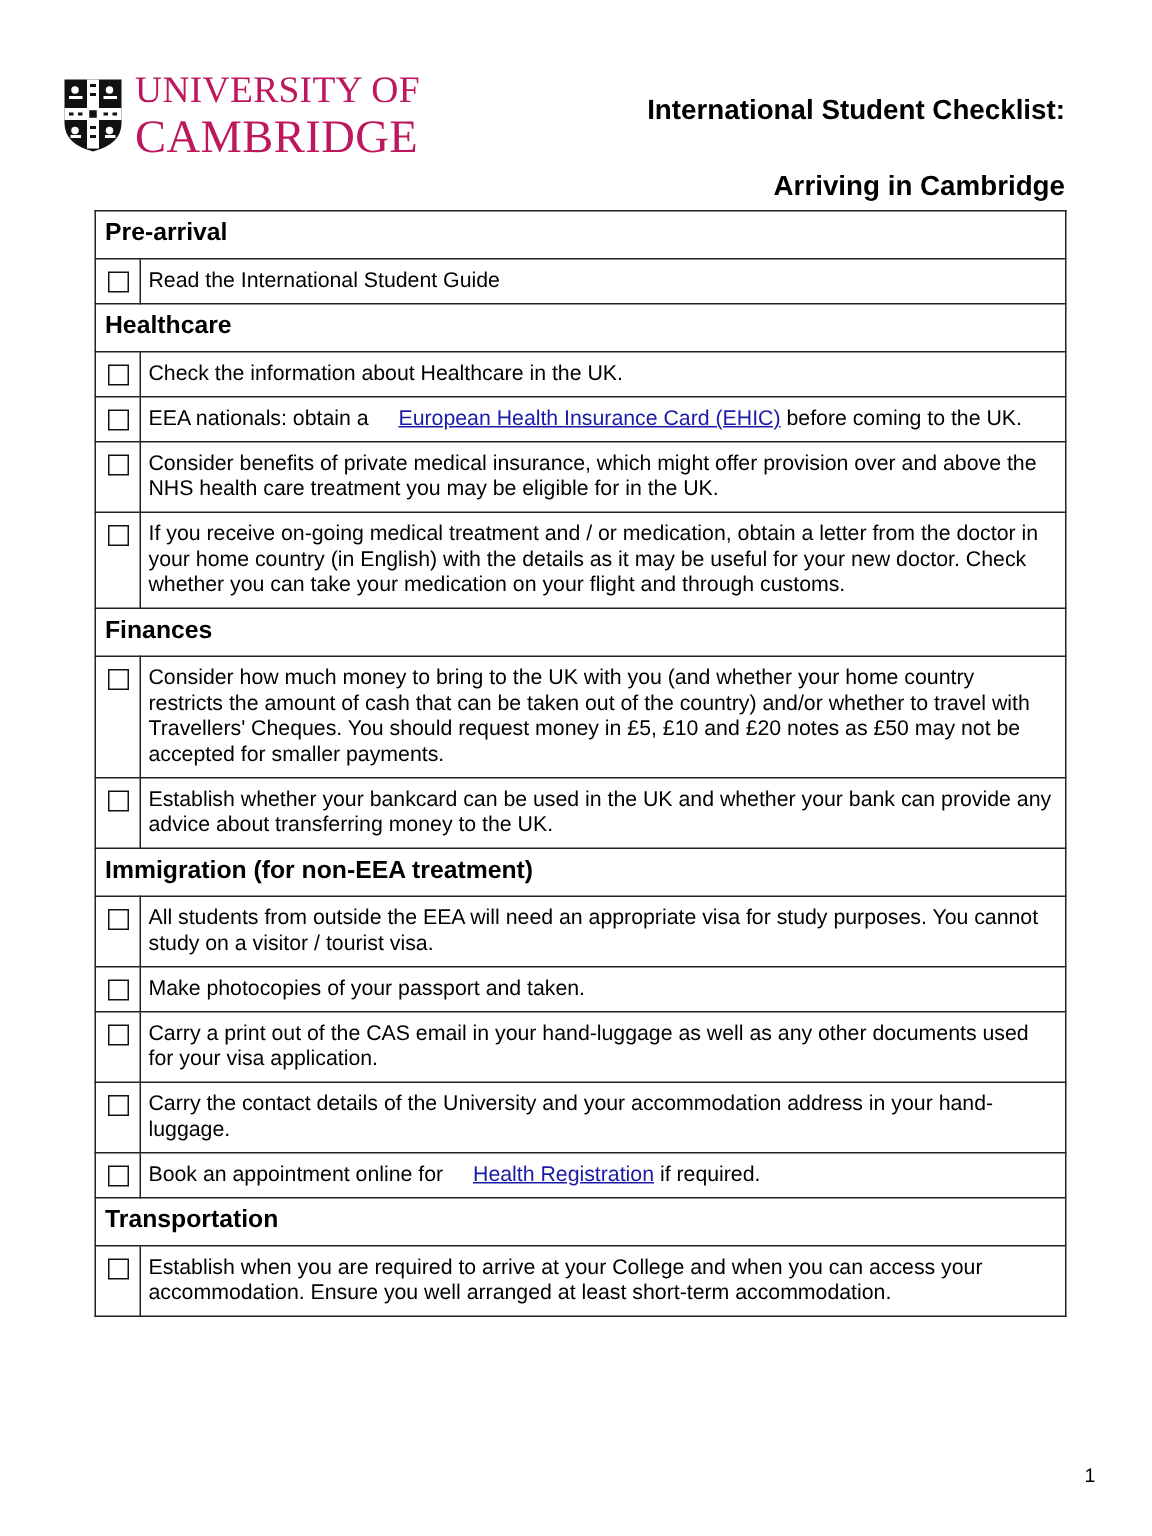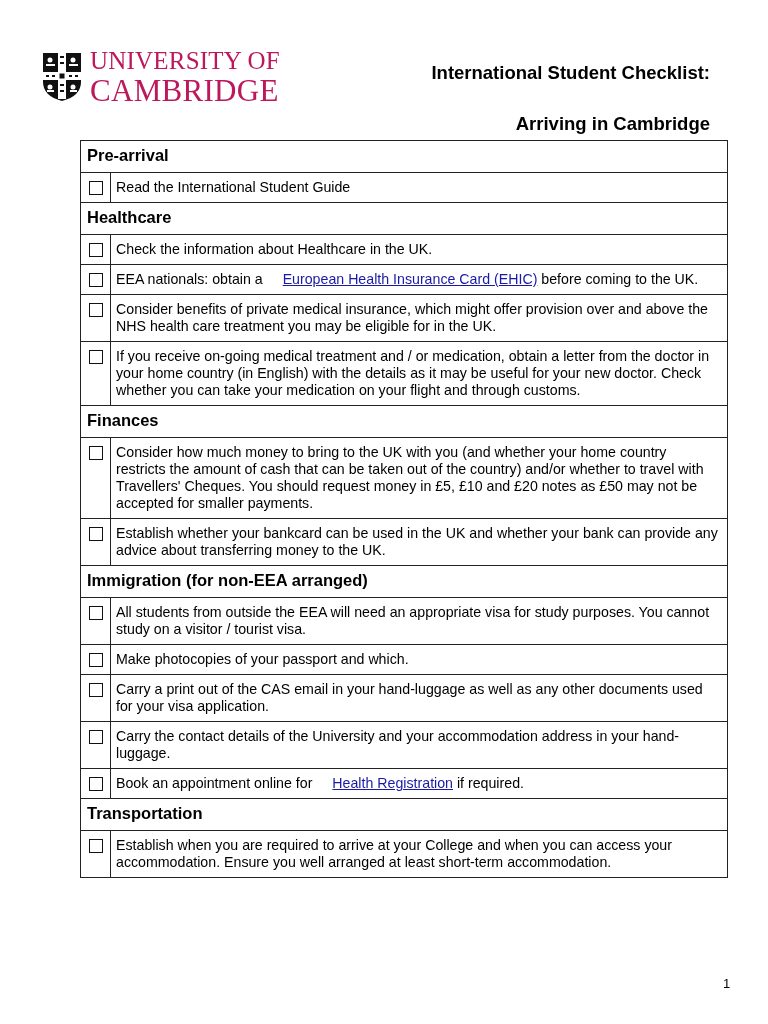--- a/index.html
+++ b/index.html
@@ -5,21 +5,21 @@
   html, body { margin:0; padding:0; background:#ffffff; }
   body { width:768px; height:1024px; position:relative; overflow:hidden;
          font-family:"Liberation Sans", sans-serif; color:#000; }
   .logo { position:absolute; left:42px; top:48px; display:flex; align-items:center; }
   .shield { width:40px; height:50px; margin-right:8px; }
   .logo-text { font-family:"Liberation Serif", serif; color:#be185d; line-height:1; }
   .logo-line1 { font-size:25px; letter-spacing:0.2px; }
   .logo-line2 { font-size:31px; letter-spacing:0.3px; margin-top:2px; }
   .title { position:absolute; right:58px; top:38px; text-align:right; font-weight:bold; font-size:18.5px; }
   .title div { line-height:33px;margin-top:18px; }
-  table.checklist { position:absolute; left:80px; top:140px; width:648px;
+  table.checklist { position:absolute; left:63px; top:140px; width:648px;
         border-collapse:collapse; font-size:14.2px; }
   table.checklist td { border:1px solid #222; vertical-align:top; }
   tr.section td { font-weight:bold; font-size:16.5px; padding:5px 6px 6px 6px; height:20px; }
   td.cb { width:29px; padding:8px 0 0 0; text-align:center; }
   .box { display:inline-block; width:12px; height:12px; border:1px solid #111; background:#fff; }
   td.txt { padding:6px 8px 6px 5px; line-height:17px; }
   a.lnk { color:#1a1aa6; text-decoration:underline;padding-left:16px; }
   .pagenum { position:absolute; left:723px; top:976px; font-size:13px; }
 </style>
 </head>
@@ -100,29 +100,29 @@
     <tr>
       <td class="cb"><span class="box"></span></td>
       <td class="txt">Consider how much money to bring to the UK with you (and whether your home country restricts the amount of cash that can be taken out of the country) and/or whether to travel with Travellers' Cheques. You should request money in £5, £10 and £20 notes as £50 may not be accepted for smaller payments.</td>
     </tr>
     <tr>
       <td class="cb"><span class="box"></span></td>
       <td class="txt">Establish whether your bankcard can be used in the UK and whether your bank can provide any advice about transferring money to the UK.</td>
     </tr>
 
     <tr class="section">
-      <td colspan="2">Immigration (for non-EEA arranged)</td>
+      <td colspan="2">Immigration (for non-EEA treatment)</td>
     </tr>
     <tr>
       <td class="cb"><span class="box"></span></td>
       <td class="txt">All students from outside the EEA will need an appropriate visa for study purposes. You cannot study on a visitor / tourist visa.</td>
     </tr>
     <tr>
       <td class="cb"><span class="box"></span></td>
-      <td class="txt">Make photocopies of your passport and which.</td>
+      <td class="txt">Make photocopies of your passport and taken.</td>
     </tr>
     <tr>
       <td class="cb"><span class="box"></span></td>
       <td class="txt">Carry a print out of the CAS email in your hand-luggage as well as any other documents used for your visa application.</td>
     </tr>
     <tr>
       <td class="cb"><span class="box"></span></td>
       <td class="txt">Carry the contact details of the University and your accommodation address in your hand-luggage.</td>
     </tr>
     <tr>

